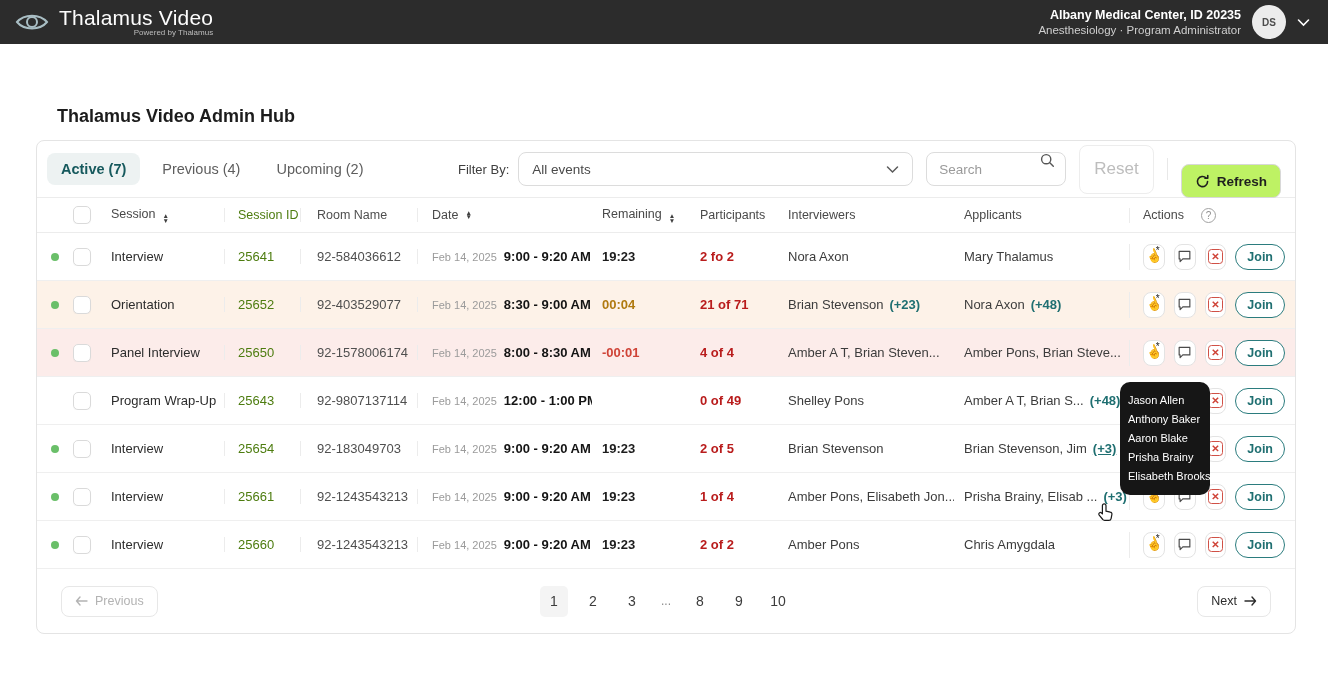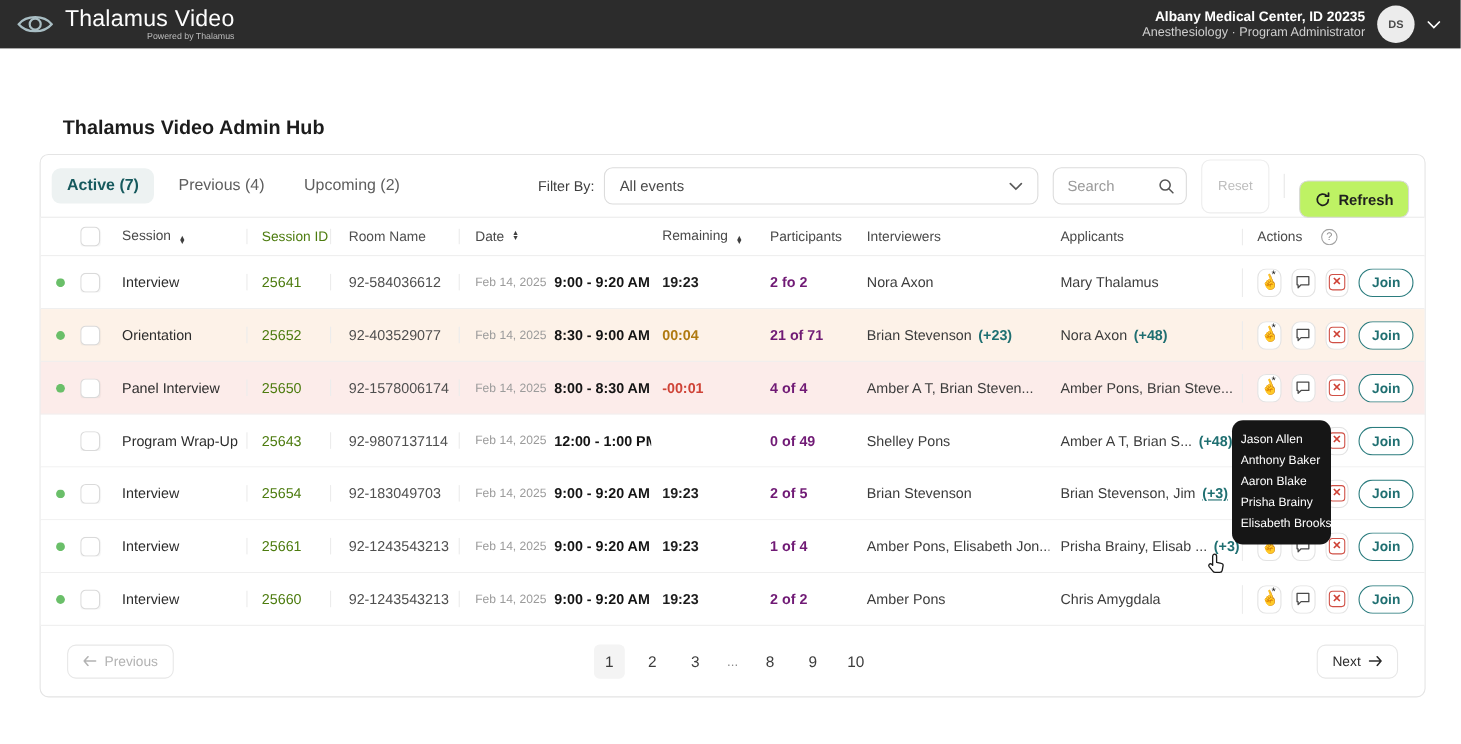--- a/index.html
+++ b/index.html
@@ -43,47 +43,47 @@
   .tab { padding:8px 14px; font-size:14.5px; color:#5e5e5e; border-radius:8px; cursor:pointer; white-space:nowrap; }
   .tab.active { background:#edf2f2; color:#16595d; font-weight:bold; }
   .filters { display:flex; align-items:center; gap:13px; }
   .filter-label { font-size:13px; color:#3e3e3e; margin-right:-4px; }
   .select {
     width:395px; height:34px; border:1px solid #dcdcdc; border-radius:8px; background:#fff;
     display:flex; align-items:center; justify-content:space-between; padding:0 13px;
     font-size:13.5px; color:#4a4a4a; cursor:pointer;
   }
   .search {
-    width:122px; height:34px; border:1px solid #dcdcdc; border-radius:8px; background:#fff;
-    display:flex; align-items:center; padding:0 10px; gap:6px;
+    width:140px; height:34px; border:1px solid #dcdcdc; border-radius:8px; background:#fff;
+    display:flex; padding:0 10px; gap:6px;
   }
   .search input { border:none; outline:none; flex:1; min-width:0; font-size:13.5px; color:#333; font-family:inherit; background:transparent; }
   .search input::placeholder { color:#9a9a9a; }
-  .btn-reset { height:49px; padding:0 14px; border:1px solid #ededed; border-radius:8px; background:#fff; color:#bdbdbd; font-size:12px; font-family:inherit; }
+  .btn-reset { height:49px; padding:0 14px; border:1px solid #ededed; border-radius:8px; background:#fff; color:#bdbdbd; font-size:17px; font-family:inherit; }
   .divider-v { width:1px; height:22px; background:#e8e8e8; }
   .btn-refresh { height:34px; padding:0 13px; border:1px solid #d8d8d8; border-radius:8px; background:#bef264; color:#1f1f1f; font-weight:bold; font-size:13.5px; font-family:inherit; display:flex; align-items:center; gap:7px; cursor:pointer;margin-top:24px; }
 
   
   .thead { display:flex; align-items:center; height:36px; border-top:1px solid #ececec; border-bottom:1px solid #ececec; background:#fff; color:#494949; font-size:12.5px; }
   .tr { display:flex; align-items:center; height:48px; border-bottom:1px solid #efefef; font-size:13px; background:#fff; }
   .tr.row-peach { background:#fdf2e8; }
   .tr.row-pink  { background:#fcecea; }
   .td, .th { padding:0 10px 0 10px; white-space:nowrap; overflow:hidden; }
   .c-dot   { width:36px; padding:0; display:flex; align-items:center; justify-content:center; }
   .c-check { width:37px; padding:0; display:flex; align-items:center; }
   .c-session { width:114px; padding-left:1px; color:#2c2c2c; font-weight:500; }
   .c-id   { width:76px;  border-left:1px solid #ececec; padding-left:13px; color:#4d7c0f; }
   .c-room { width:117px; border-left:1px solid #ececec; padding-left:16px; color:#4f4f4f; }
   .c-date { width:175px; border-left:1px solid #ececec; padding-left:14px; display:flex; align-items:center; gap:7px; }
   .date-d { color:#9b9b9b; font-size:11px; }
   .date-t { color:#141414; font-weight:bold; font-size:13px; }
   .c-rem  { width:98px; color:#1c1c1c; font-weight:bold; }
   .c-rem.amber { color:#b07a10; }
   .c-rem.red   { color:#cf4337; }
-  .c-part { width:88px; color:#701a75; font-weight:bold; }
+  .c-part { width:88px; color:#b91c1c; font-weight:bold; }
   .c-int  { width:176px; display:flex; align-items:center; gap:6px; color:#3c3c3c; }
   .c-app  { width:175px; display:flex; align-items:center; gap:6px; color:#3c3c3c; }
   .more { color:#1f6f71; font-weight:bold; cursor:pointer; }
   .more.underline { text-decoration:underline; }
   .c-actions { flex:1; border-left:1px solid #ececec; padding-left:13px; display:flex; align-items:center; gap:9px; }
   .th.c-session, .th.c-date, .th.c-rem, .th.c-part { font-weight:normal; color:#494949; font-size:12.5px; }
   .th.c-date { gap:0; }
   .sort { display:inline-flex; flex-direction:column; line-height:4.5px; font-size:6.5px; color:#3f3f3f; margin-left:7px; cursor:pointer; }
   .help-ico { width:15px; height:15px; border:1px solid #a2a2a2; border-radius:50%; color:#8f8f8f; font-size:10px;
     display:inline-flex; align-items:center; justify-content:center; margin-left:8px; cursor:pointer; }

